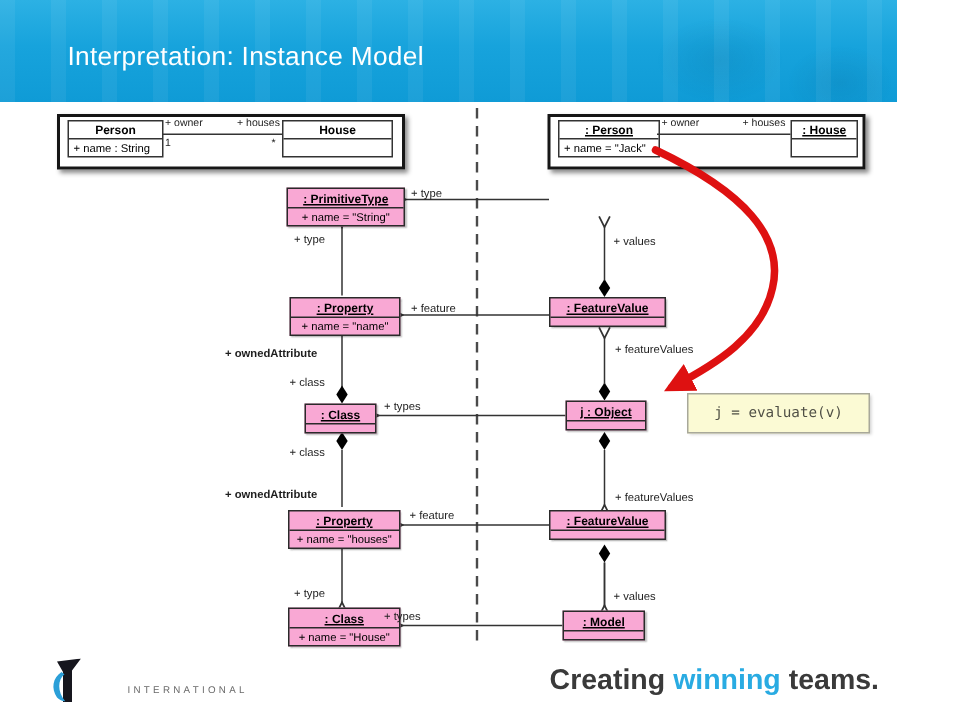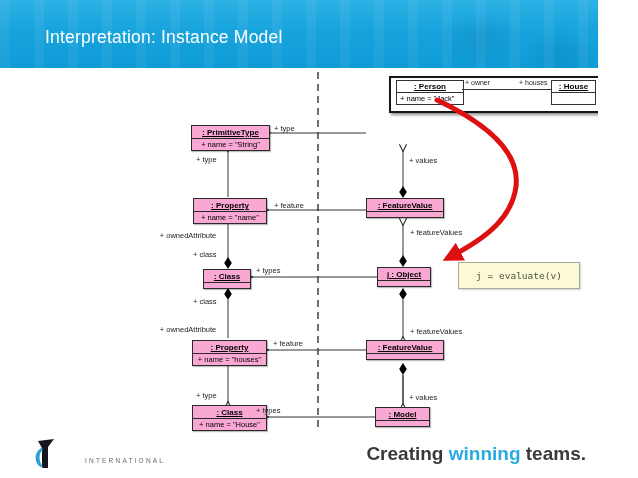--- a/index.html
+++ b/index.html
@@ -41,21 +41,21 @@
     position:absolute; border:1px solid #2a2a2a; background:#f9a8d4;
     box-shadow:1px 1px 1px rgba(0,0,0,0.25);
   }
   .ubox .bt {
     font-size:8px; font-weight:bold; text-decoration:underline; text-align:center;
     border-bottom:1px solid #2a2a2a; padding:2px 2px 1px; white-space:nowrap;
   }
   .ubox .ba { font-size:7.5px; text-align:center; padding:1px 2px; min-height:9px; white-space:nowrap; }
   .ubox .ba.empty { min-height:5px; padding:0; }
   .elabel { position:absolute; font-size:7.5px; color:#1d1d1d; white-space:nowrap; }
-  .elabel.right { text-align:center; }
+  .elabel.right { text-align:left;font-weight:bold; }
   
   .code-note {
     position:absolute; left:458px; top:262px; width:120px; height:25px;
     border:1px solid #a8a89a; border-radius:0;
     display:flex; align-items:center; justify-content:center;
     font-family:"DejaVu Sans Mono", monospace; font-size:9.5px; color:#4f4f45;
     box-shadow:1px 1px 2px rgba(0,0,0,0.18);
   }
   
   .logo { position:absolute; left:33px; top:438px; width:150px; height:34px; }
@@ -68,22 +68,37 @@
   .svg-layer { position:absolute; left:0; top:0; pointer-events:none; }
 </style>
 </head>
 <body>
 
 <div class="slide">
 
   <div class="header"></div>
   <div class="slide-title">Interpretation: Instance Model</div>
 
-
-  <div class="frame" style="left:365px; top:76px; width:208px; height:33px;margin-left:24px;">
+  <div class="frame" style="left:38px; top:76px; width:228px; height:33px;">
+    <div class="fbox" style="left:5px; top:2px; width:62px;">
+      <div class="t">Person</div>
+      <div class="a">+ name : String</div>
+    </div>
+    <div class="fbox" style="left:148px; top:2px; width:72px;">
+      <div class="t">House</div>
+      <div class="a"></div>
+    </div>
+    <div class="assoc-line" style="left:68px; top:11px; width:80px;"></div>
+    <div class="flabel" style="left:70px; top:1px;">+ owner</div>
+    <div class="flabel" style="left:118px; top:1px;">+ houses</div>
+    <div class="flabel" style="left:70px; top:14px;">1</div>
+    <div class="flabel" style="left:141px; top:14px;">*</div>
+  </div>
+
+  <div class="frame" style="left:365px; top:76px; width:208px; height:33px;">
     <div class="fbox" style="left:5px; top:2px; width:66px;">
       <div class="t inst">: Person</div>
       <div class="a">+ name = "Jack"</div>
     </div>
     <div class="fbox" style="left:160px; top:2px; width:43px;">
       <div class="t inst">: House</div>
       <div class="a"></div>
     </div>
     <div class="assoc-line" style="left:71px; top:11px; width:89px;"></div>
     <div class="flabel" style="left:74px; top:1px;">+ owner</div>

